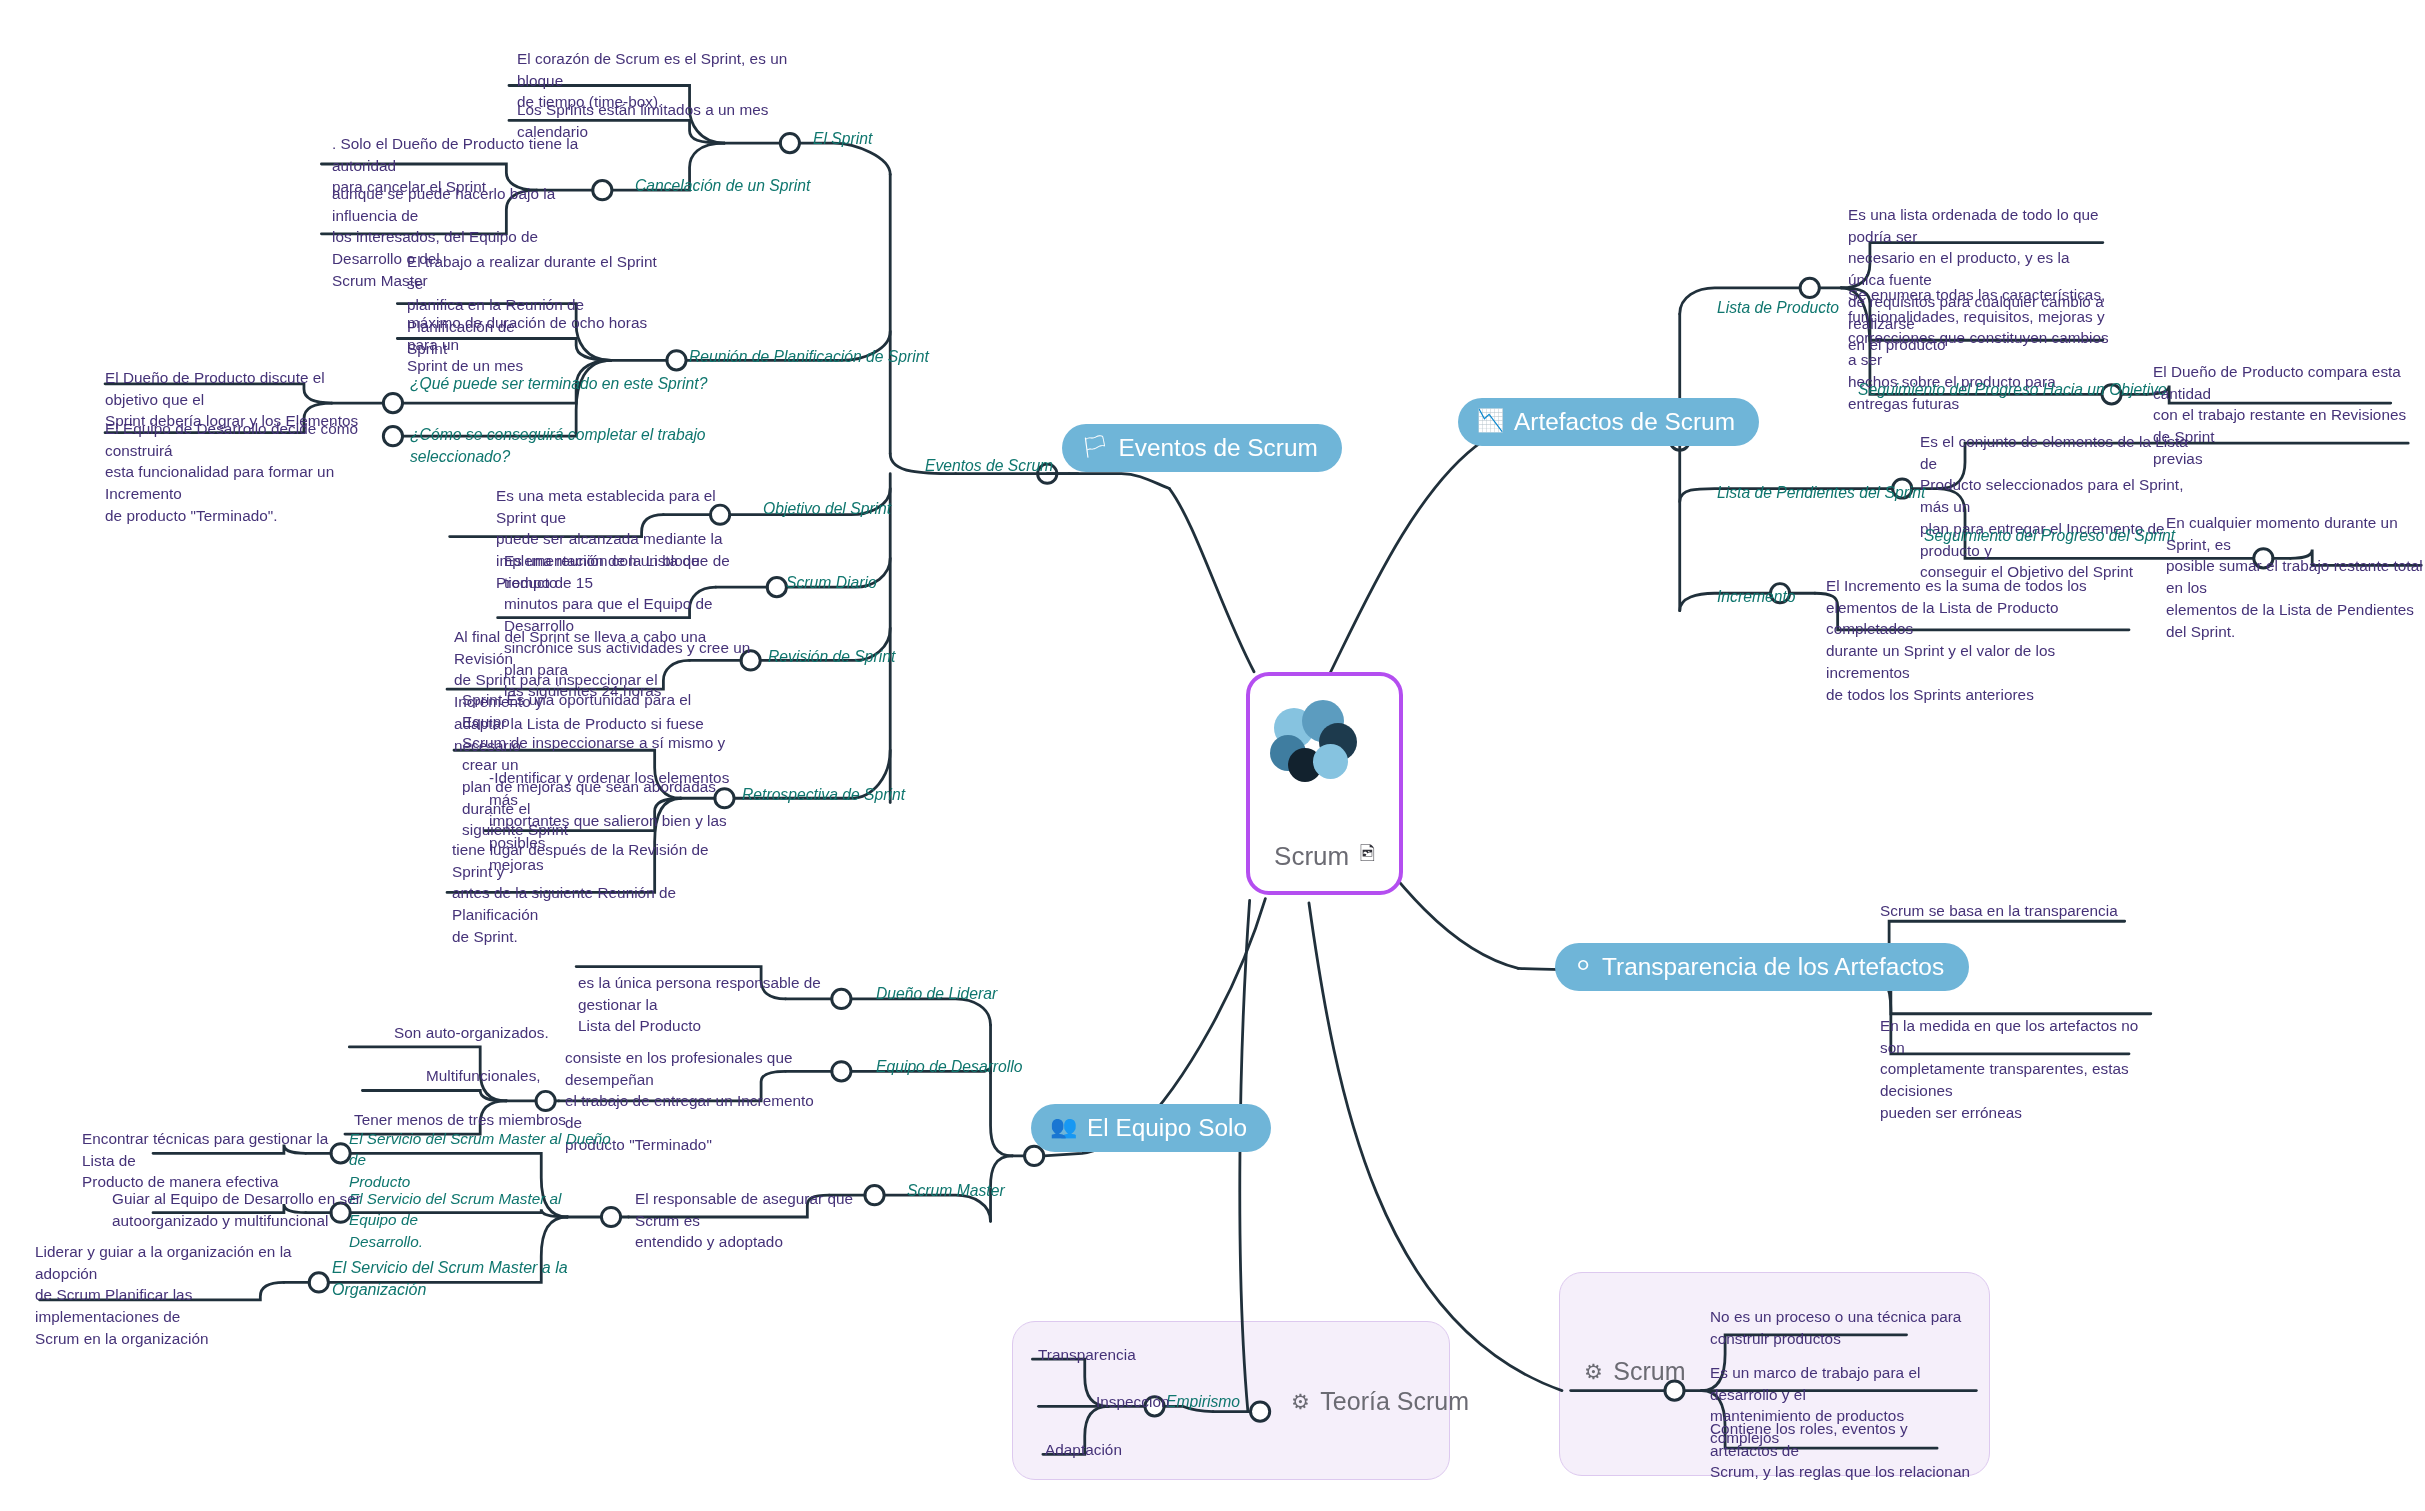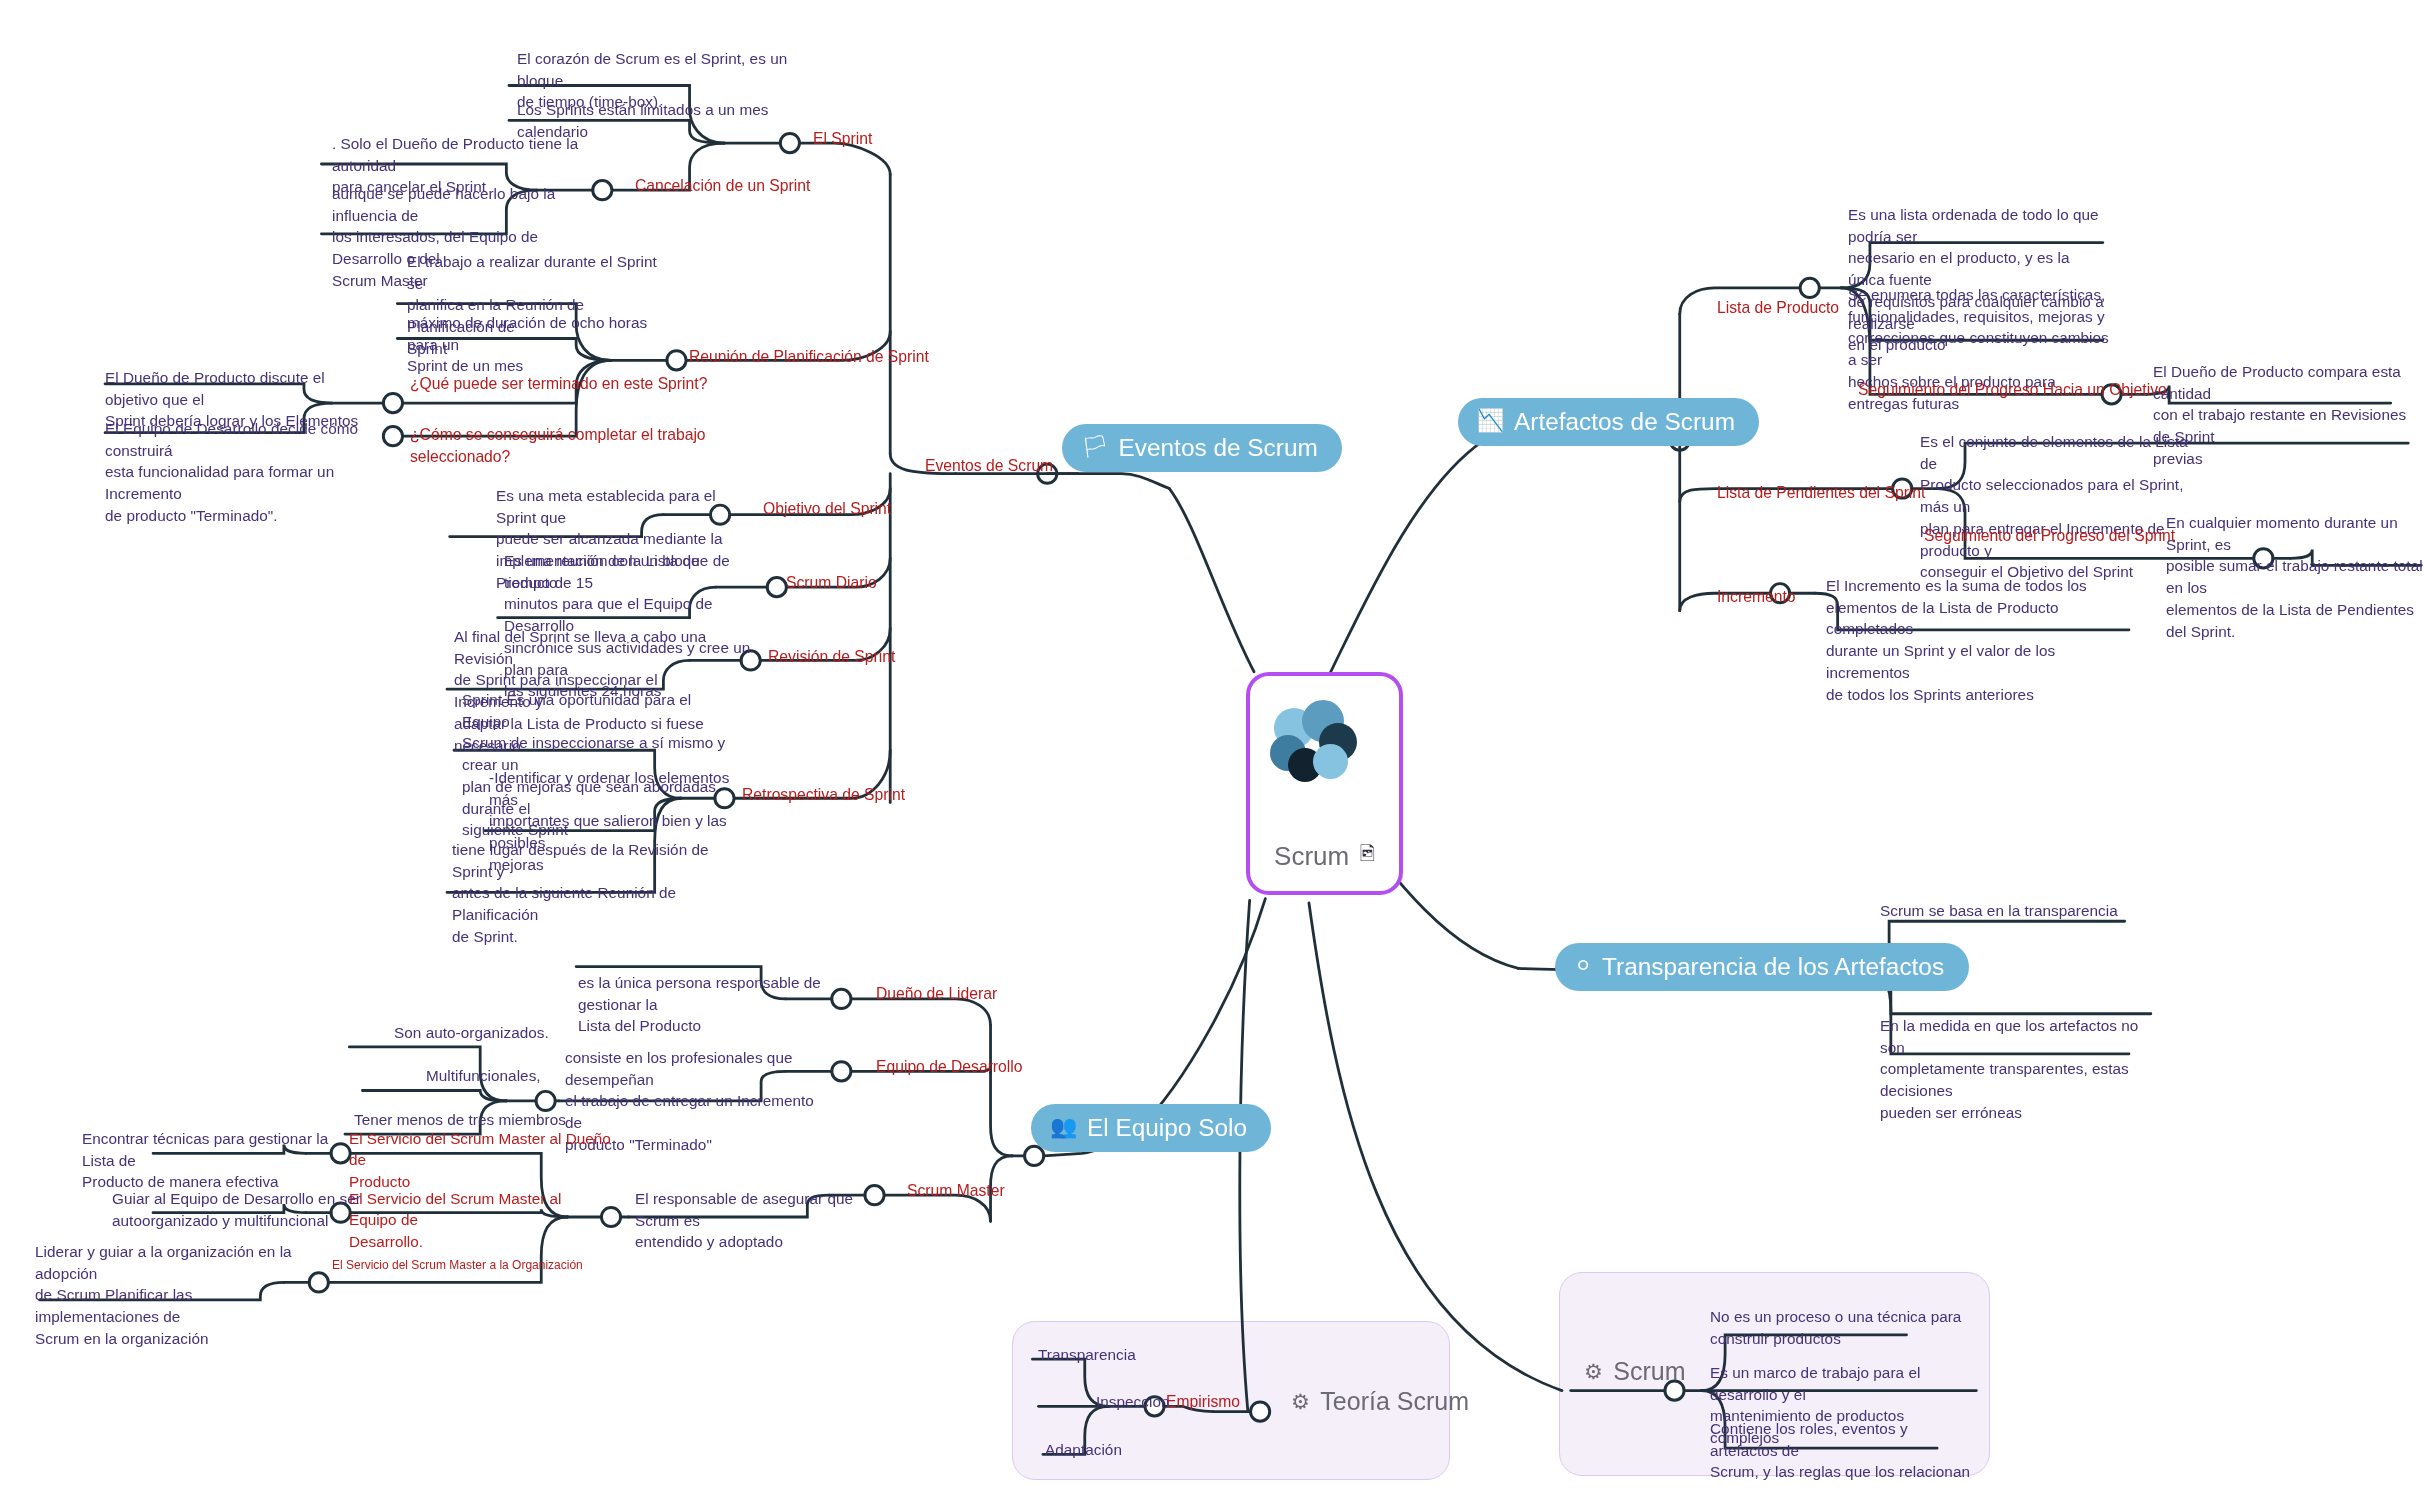--- a/index.html
+++ b/index.html
@@ -15,24 +15,25 @@
   .leaf{
     position:absolute;
     color:#453278;
     font-size:15.3px;
     line-height:1.42;
     letter-spacing:0.04px;
     white-space:pre-line;
   }
   .lbl{
     position:absolute;
-    color:#b91c1c;
+    color:#0f766e;
     font-size:15.7px;
     line-height:1.4;
     white-space:pre-line;
+    font-style:italic;
   }
   .pill{
     position:absolute;
     background:#6fb5d8;
     color:#ffffff;
     border-radius:30px;
     font-size:24.4px;
     padding:10.5px 24.4px 12.2px 19px;
     display:flex;align-items:center;gap:9.6px;
     line-height:1.05;
@@ -412,21 +413,21 @@
   <div class="lbl" style="left:349px;top:1128px;width:262px;font-size:15.3px;">El Servicio del Scrum Master al Dueño de
 Producto</div>
   <div class="leaf" style="left:82px;top:1128px;width:262px;">Encontrar técnicas para gestionar la Lista de
 Producto de manera efectiva</div>
 
   <div class="lbl" style="left:349px;top:1188px;width:262px;font-size:15.3px;">El Servicio del Scrum Master al Equipo de
 Desarrollo.</div>
   <div class="leaf" style="left:112px;top:1188px;width:262px;">Guiar al Equipo de Desarrollo en ser
 autoorganizado y multifuncional</div>
 
-  <div class="lbl" style="left:332px;top:1257px;width:297px;font-size:12px;">El Servicio del Scrum Master a la Organización</div>
+  <div class="lbl" style="left:332px;top:1257px;width:297px;font-size:16px;">El Servicio del Scrum Master a la Organización</div>
   <div class="leaf" style="left:35px;top:1241px;width:262px;">Liderar y guiar a la organización en la adopción
 de Scrum  Planificar las implementaciones de
 Scrum en la organización</div>
 
   <div class="lbl" style="left:1166px;top:1391px;">Empirismo</div>
   <div class="leaf" style="left:1038px;top:1344px;width:175px;">Transparencia</div>
   <div class="leaf" style="left:1096px;top:1391px;width:175px;">Inspección</div>
   <div class="leaf" style="left:1045px;top:1439px;width:175px;">Adaptación</div>
 
   <div class="leaf" style="left:1710px;top:1306px;width:253px;">No es un proceso o una técnica para

